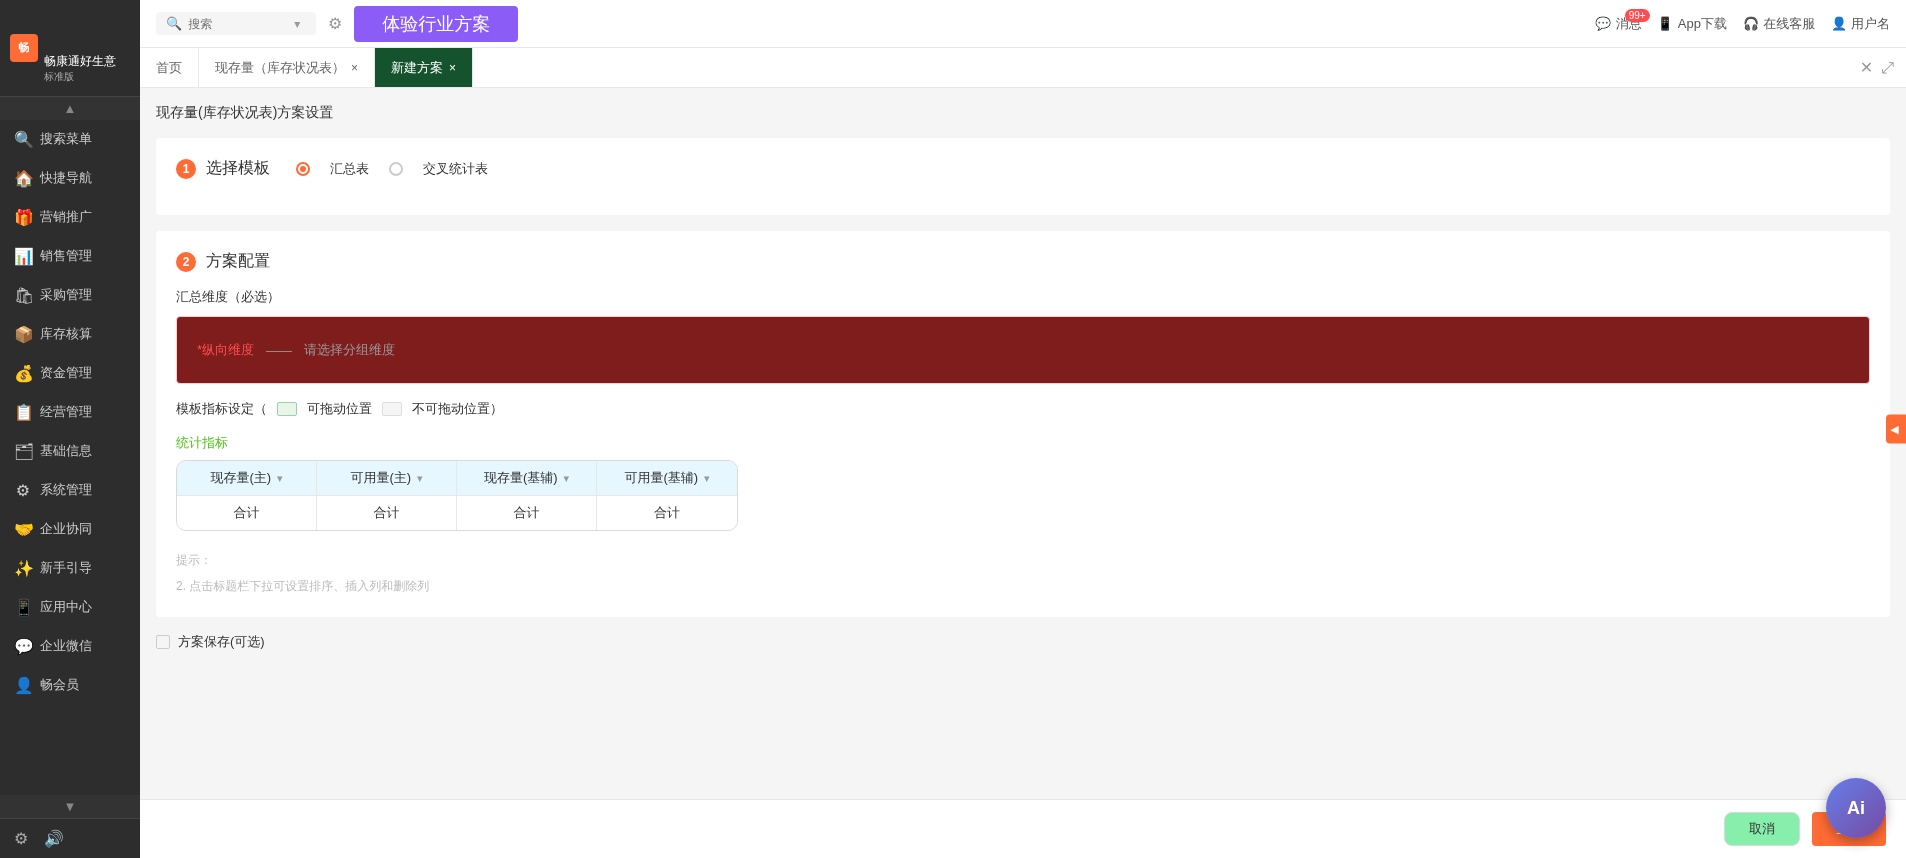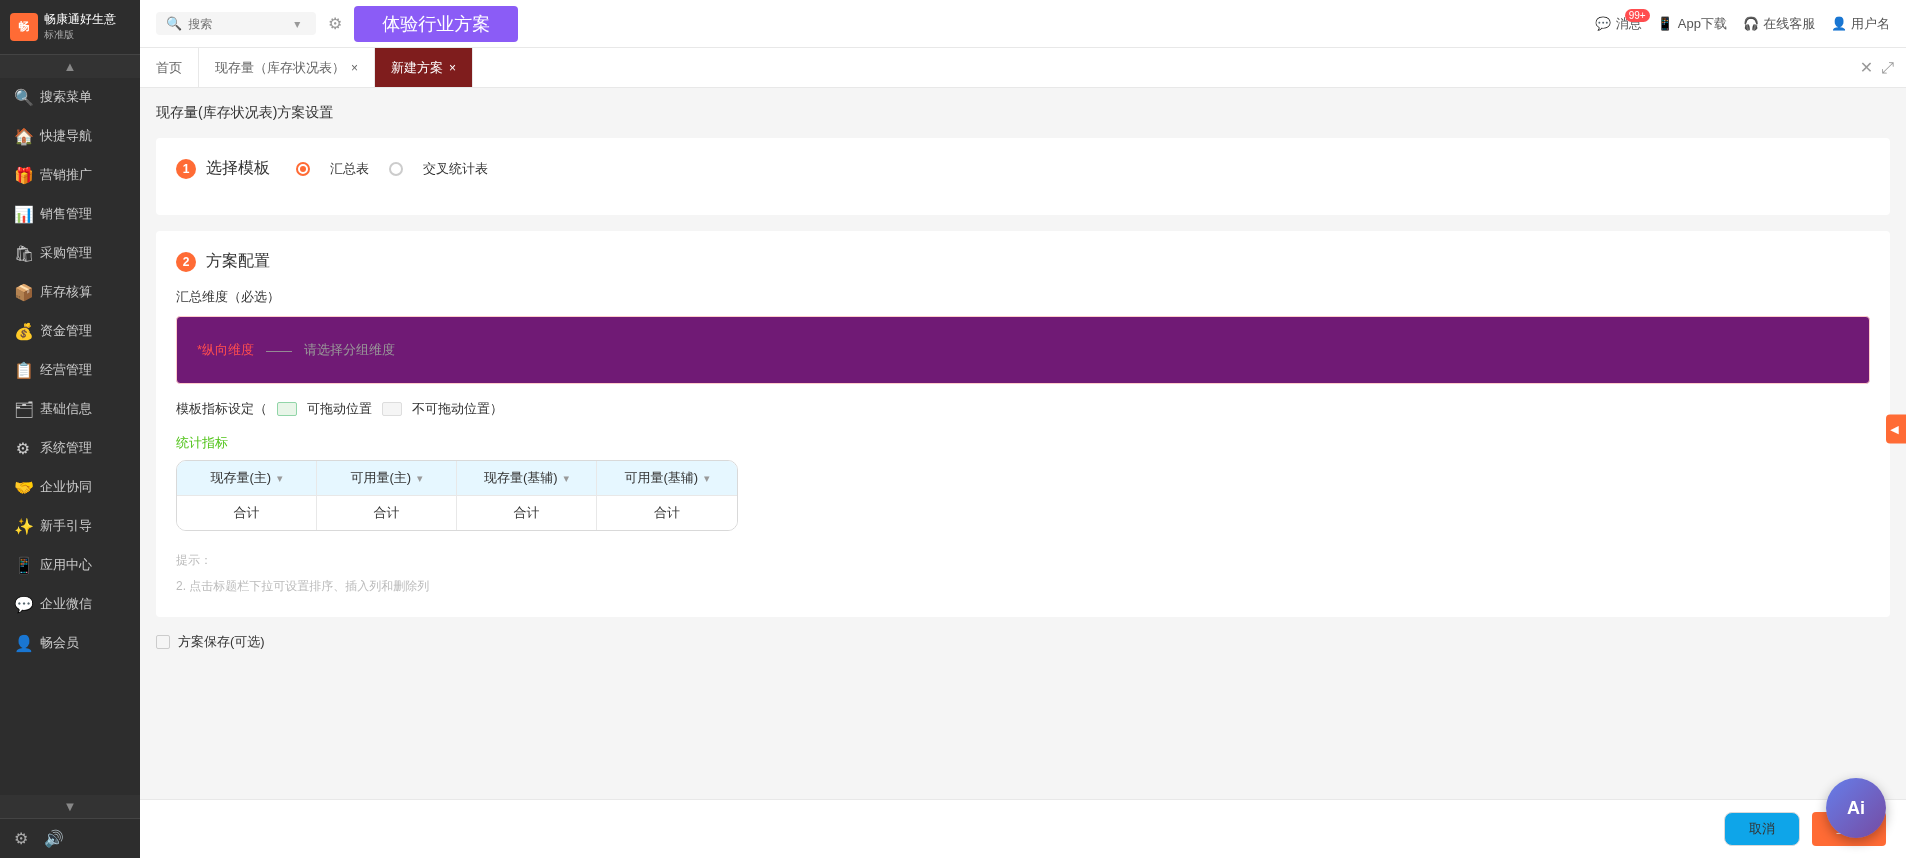--- a/index.html
+++ b/index.html
@@ -22,21 +22,21 @@
       align-items: center;
       gap: 6px;
     }
     .sidebar-logo-icon {
       width: 28px; height: 28px;
       background: #ff6b35;
       border-radius: 4px;
       display: flex; align-items: center; justify-content: center;
       color: white; font-size: 11px; font-weight: bold;
     }
-    .sidebar-logo-text { font-size: 12px; color: #fff; line-height: 1.3; }
+    .sidebar-logo-text { font-size: 12px; color: #fff; line-height: 1.3; margin-top: 42px; }
     .sidebar-logo-sub { font-size: 10px; color: #aaa; }
     .sidebar-nav { flex: 1; overflow: hidden; }
     .sidebar-item {
       display: flex;
       align-items: center;
       gap: 8px;
       padding: 10px 14px;
       cursor: pointer;
       color: #ccc;
       font-size: 13px;
@@ -106,21 +106,21 @@
       display: flex; align-items: center; gap: 6px;
       padding: 0 16px;
       height: 100%;
       font-size: 13px;
       color: #666;
       cursor: pointer;
       border-right: 1px solid #e8e8e8;
       position: relative;
     }
     .tab.active {
-      background: #7f1d1d; color: #fff;
+      background: #14532d; color: #fff;
     }
     .tab-close {
       font-size: 12px; cursor: pointer; color: inherit;
     }
     .tabbar-controls {
       margin-left: auto;
       display: flex; align-items: center; gap: 8px; padding-right: 12px;
     }
     .tabbar-ctrl-btn { font-size: 16px; color: #999; cursor: pointer; }
 
@@ -162,21 +162,21 @@
     }
     .radio-dot.checked { border-color: #ff6b35; }
     .radio-dot.checked::after {
       content: ''; width: 6px; height: 6px;
       border-radius: 50%; background: #ff6b35;
     }
 
     
     .dim-label { font-size: 13px; color: #333; margin-bottom: 10px; }
     .dim-pink-box {
-      background: #701a75;
+      background: #7f1d1d;
       border: 1px solid #ffcccc;
       border-radius: 4px;
       padding: 24px 20px;
       display: flex; align-items: center; gap: 12px;
       margin-bottom: 16px;
     }
     .dim-required { color: #ff4d4f; font-size: 13px; }
     .dim-dash { color: #999; }
     .dim-placeholder { color: #999; font-size: 13px; }
 
@@ -221,21 +221,21 @@
     .footer {
       background: #fff;
       border-top: 1px solid #e8e8e8;
       padding: 12px 20px;
       display: flex;
       justify-content: flex-end;
       gap: 12px;
       flex-shrink: 0;
     }
     .btn-cancel {
-      background: #0ea5e9; border: 1px solid #d9d9d9; color: #333;
+      background: #86efac; border: 1px solid #d9d9d9; color: #333;
       padding: 7px 24px; border-radius: 8px; cursor: pointer; font-size: 13px;
     }
     .btn-query {
       background: #ff6b35; border: none; color: #fff;
       padding: 7px 24px; border-radius: 4px; cursor: pointer; font-size: 13px;
     }
     .scroll-btn {
       color: #888; cursor: pointer; padding: 4px; text-align: center; width: 100%;
       background: #333;
     }

